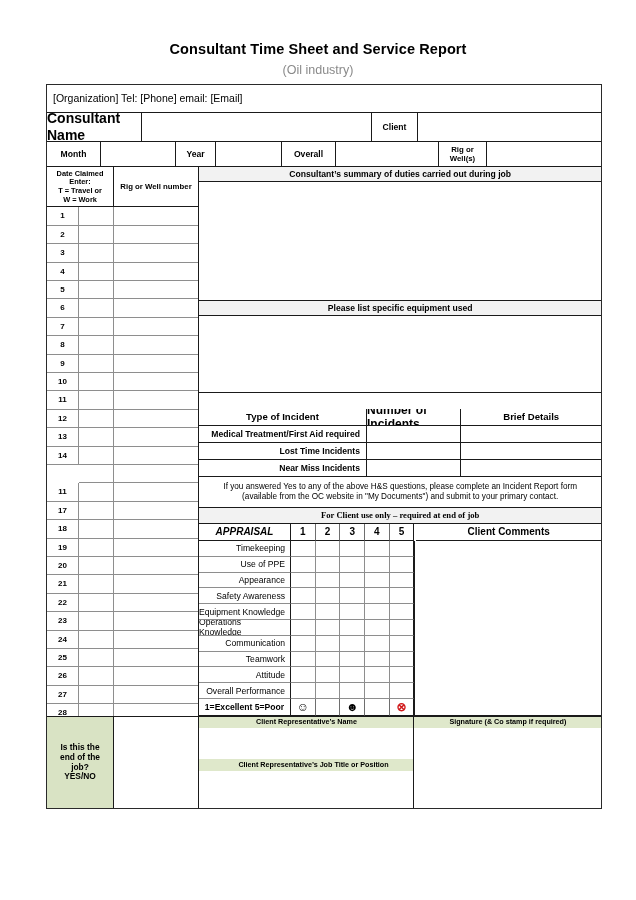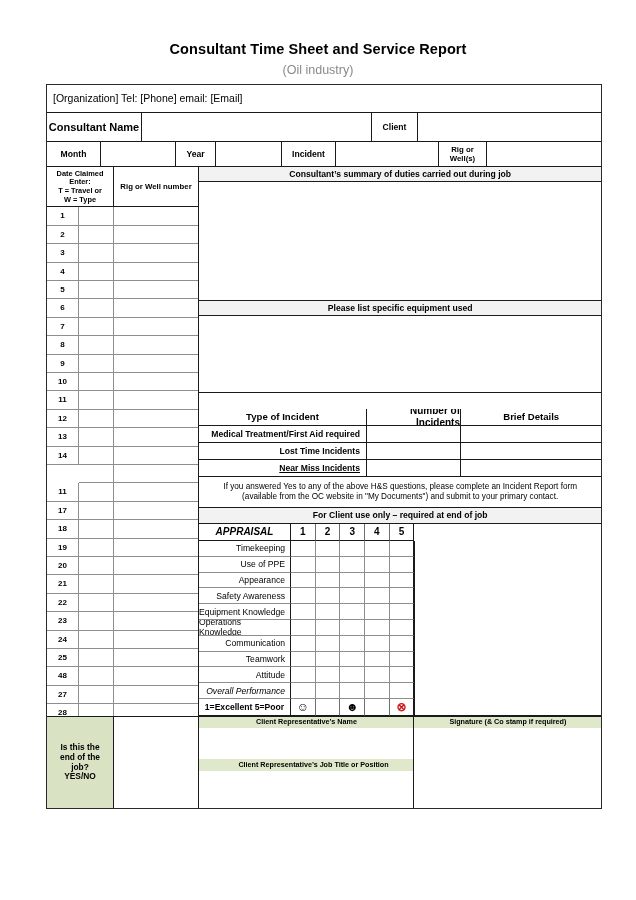--- a/index.html
+++ b/index.html
@@ -103,42 +103,42 @@
 
 <div id="page">
 
   <div class="doc-title">Consultant Time Sheet and Service Report</div>
   <div class="doc-subtitle">(Oil industry)</div>
 
   <div id="frame">
 
     <div class="cell left normal b-b" style="left:0;top:0;width:554.4px;height:28px;font-size:10.5px;">[Organization]     Tel: [Phone]     email: [Email]</div>
 
-    <div class="cell b-b b-r" style="left:0;top:28px;width:95px;height:29px;font-size:11px;">Consultant Name</div>
+    <div class="cell b-b b-r" style="left:0;top:28px;width:95px;height:29px;font-size:14px;">Consultant Name</div>
     <div class="cell b-b b-r" style="left:95px;top:28px;width:230px;height:29px;"></div>
     <div class="cell b-b b-r" style="left:325px;top:28px;width:46px;height:29px;font-size:8.6px;">Client</div>
     <div class="cell b-b" style="left:371px;top:28px;width:183.4px;height:29px;"></div>
 
     <div class="cell b-b b-r" style="left:0;top:57px;width:54px;height:25px;font-size:8.6px;">Month</div>
     <div class="cell b-b b-r" style="left:54px;top:57px;width:75px;height:25px;"></div>
     <div class="cell b-b b-r" style="left:129px;top:57px;width:40px;height:25px;font-size:8.6px;">Year</div>
     <div class="cell b-b b-r" style="left:169px;top:57px;width:66px;height:25px;"></div>
-    <div class="cell b-b b-r" style="left:235px;top:57px;width:54px;height:25px;font-size:8.6px;">Incident</div>
+    <div class="cell b-b b-r" style="left:235px;top:57px;width:54px;height:25px;font-size:8.6px;">Overall</div>
     <div class="cell b-b b-r" style="left:289px;top:57px;width:103px;height:25px;"></div>
     <div class="cell b-b b-r stack wrap" style="left:392px;top:57px;width:48px;height:25px;font-size:7.8px;">
       <span>Rig or</span>
       <span>Well(s)</span>
     </div>
     <div class="cell b-b" style="left:440px;top:57px;width:114.4px;height:25px;"></div>
 
     <div class="cell b-r stack wrap" style="left:0;top:82px;width:67px;height:40px;font-size:7.4px;">
       <span>Date Claimed</span>
       <span>Enter:</span>
       <span>T = Travel or</span>
-      <span>W = Type</span>
+      <span>W = Work</span>
     </div>
     <div class="cell b-r wrap" style="left:67px;top:82px;width:85px;height:40px;font-size:7.8px;">Rig or Well number</div>
     <div class="cell" style="left:0;top:121px;width:152px;height:1.4px;background:#1a1a1a;padding:0;"></div>
 
     <div id="day-rows">
         <div class="cell num-col" style="left:0;top:122.4px;width:32px;height:18.4px;border-bottom:0.9px solid #8e8e8e;border-right:0.9px solid #8e8e8e;">1</div>
         <div class="cell" style="left:32px;top:122.4px;width:35px;height:18.4px;border-bottom:0.9px solid #8e8e8e;border-right:0.9px solid #8e8e8e;"></div>
         <div class="cell" style="left:67px;top:122.4px;width:85px;height:18.4px;border-bottom:0.9px solid #8e8e8e;"></div>
         <div class="cell num-col" style="left:0;top:140.8px;width:32px;height:18.4px;border-bottom:0.9px solid #8e8e8e;border-right:0.9px solid #8e8e8e;">2</div>
         <div class="cell" style="left:32px;top:140.8px;width:35px;height:18.4px;border-bottom:0.9px solid #8e8e8e;border-right:0.9px solid #8e8e8e;"></div>
@@ -205,21 +205,21 @@
         <div class="cell" style="left:67px;top:508.79999999999995px;width:85px;height:18.4px;border-bottom:0.9px solid #8e8e8e;"></div>
         <div class="cell num-col" style="left:0;top:527.1999999999999px;width:32px;height:18.4px;border-bottom:0.9px solid #8e8e8e;border-right:0.9px solid #8e8e8e;">23</div>
         <div class="cell" style="left:32px;top:527.1999999999999px;width:35px;height:18.4px;border-bottom:0.9px solid #8e8e8e;border-right:0.9px solid #8e8e8e;"></div>
         <div class="cell" style="left:67px;top:527.1999999999999px;width:85px;height:18.4px;border-bottom:0.9px solid #8e8e8e;"></div>
         <div class="cell num-col" style="left:0;top:545.6px;width:32px;height:18.4px;border-bottom:0.9px solid #8e8e8e;border-right:0.9px solid #8e8e8e;">24</div>
         <div class="cell" style="left:32px;top:545.6px;width:35px;height:18.4px;border-bottom:0.9px solid #8e8e8e;border-right:0.9px solid #8e8e8e;"></div>
         <div class="cell" style="left:67px;top:545.6px;width:85px;height:18.4px;border-bottom:0.9px solid #8e8e8e;"></div>
         <div class="cell num-col" style="left:0;top:564px;width:32px;height:18.4px;border-bottom:0.9px solid #8e8e8e;border-right:0.9px solid #8e8e8e;">25</div>
         <div class="cell" style="left:32px;top:564px;width:35px;height:18.4px;border-bottom:0.9px solid #8e8e8e;border-right:0.9px solid #8e8e8e;"></div>
         <div class="cell" style="left:67px;top:564px;width:85px;height:18.4px;border-bottom:0.9px solid #8e8e8e;"></div>
-        <div class="cell num-col" style="left:0;top:582.4px;width:32px;height:18.4px;border-bottom:0.9px solid #8e8e8e;border-right:0.9px solid #8e8e8e;">48</div>
+        <div class="cell num-col" style="left:0;top:582.4px;width:32px;height:18.4px;border-bottom:0.9px solid #8e8e8e;border-right:0.9px solid #8e8e8e;">26</div>
         <div class="cell" style="left:32px;top:582.4px;width:35px;height:18.4px;border-bottom:0.9px solid #8e8e8e;border-right:0.9px solid #8e8e8e;"></div>
         <div class="cell" style="left:67px;top:582.4px;width:85px;height:18.4px;border-bottom:0.9px solid #8e8e8e;"></div>
         <div class="cell num-col" style="left:0;top:600.8px;width:32px;height:18.4px;border-bottom:0.9px solid #8e8e8e;border-right:0.9px solid #8e8e8e;">27</div>
         <div class="cell" style="left:32px;top:600.8px;width:35px;height:18.4px;border-bottom:0.9px solid #8e8e8e;border-right:0.9px solid #8e8e8e;"></div>
         <div class="cell" style="left:67px;top:600.8px;width:85px;height:18.4px;border-bottom:0.9px solid #8e8e8e;"></div>
         <div class="cell num-col" style="left:0;top:619.1999999999999px;width:32px;height:18.4px;border-bottom:0.9px solid #8e8e8e;border-right:0.9px solid #8e8e8e;">28</div>
         <div class="cell" style="left:32px;top:619.1999999999999px;width:35px;height:18.4px;border-bottom:0.9px solid #8e8e8e;border-right:0.9px solid #8e8e8e;"></div>
         <div class="cell" style="left:67px;top:619.1999999999999px;width:85px;height:18.4px;border-bottom:0.9px solid #8e8e8e;"></div>
         <div class="cell num-col" style="left:0;top:637.5999999999999px;width:32px;height:18.4px;border-bottom:0.9px solid #8e8e8e;border-right:0.9px solid #8e8e8e;">29</div>
         <div class="cell" style="left:32px;top:637.5999999999999px;width:35px;height:18.4px;border-bottom:0.9px solid #8e8e8e;border-right:0.9px solid #8e8e8e;"></div>
@@ -235,50 +235,51 @@
     <div class="cell" style="left:150.6px;top:82px;width:1.6px;height:611px;background:#1a1a1a;padding:0;"></div>
 
     <div class="cell shade sec-title b-b" style="left:152px;top:82px;width:402.4px;height:15px;">Consultant’s summary of duties carried out during job</div>
     <div class="cell" style="left:152px;top:97px;width:402.4px;height:119px;border-bottom:1.6px solid #1a1a1a;"></div>
 
     <div class="cell shade sec-title b-b" style="left:152px;top:216px;width:402.4px;height:15px;">Please list specific equipment used</div>
     <div class="cell" style="left:152px;top:231px;width:402.4px;height:77px;border-bottom:1.6px solid #1a1a1a;"></div>
 
 
     <div class="cell b-b b-r hdr-big" style="left:152px;top:324px;width:168px;height:17px;">Type of Incident</div>
-    <div class="cell b-b b-r" style="left:320px;top:324px;width:94px;height:17px;font-size:10px;text-align:right;">Number of Incidents</div>
+    <div class="cell b-b b-r" style="left:320px;top:324px;width:94px;height:17px;font-size:12px;">Number of Incidents</div>
     <div class="cell b-b hdr-big" style="left:414px;top:324px;width:140.4px;height:17px;">Brief Details</div>
 
     <div id="incident-rows">
         <div class="cell right b-b b-r" style="left:152px;top:341px;width:168px;height:17px;font-size:8.6px;">Medical Treatment/First Aid required</div>
         <div class="cell b-b b-r" style="left:320px;top:341px;width:94px;height:17px;"></div>
         <div class="cell b-b" style="left:414px;top:341px;width:140.4px;height:17px;"></div>
         <div class="cell right b-b b-r" style="left:152px;top:358px;width:168px;height:17px;font-size:8.6px;">Lost Time Incidents</div>
         <div class="cell b-b b-r" style="left:320px;top:358px;width:94px;height:17px;"></div>
         <div class="cell b-b" style="left:414px;top:358px;width:140.4px;height:17px;"></div>
-        <div class="cell right b-b b-r" style="left:152px;top:375px;width:168px;height:17px;font-size:8.6px;text-decoration:underline;">Near Miss Incidents</div>
+        <div class="cell right b-b b-r" style="left:152px;top:375px;width:168px;height:17px;font-size:8.6px;">Near Miss Incidents</div>
         <div class="cell b-b b-r" style="left:320px;top:375px;width:94px;height:17px;"></div>
         <div class="cell b-b" style="left:414px;top:375px;width:140.4px;height:17px;"></div>
       </div>
 
     <div class="cell wrap normal stack b-b" style="left:152px;top:392px;width:402.4px;height:31px;font-size:8.2px;padding:0 6px;">
       <span>If you answered Yes to any of the above H&amp;S questions, please complete an Incident Report form</span>
       <span>(available from the OC website in "My Documents") and submit to your primary contact.</span>
     </div>
 
-    <div class="cell shade sec-title b-b" style="left:152px;top:423px;width:402.4px;height:16px;">For Client use only – required at end of job</div>
+    <div class="cell shade sec-title b-b" style="left:152px;top:423px;width:402.4px;height:16px;font-family:Liberation Serif, serif;">For Client use only – required at end of job</div>
 
     <div class="cell b-b b-r rate-hdr" style="left:152px;top:439px;width:92px;height:17px;font-style:italic;">APPRAISAL</div>
     <div id="rating-headers">
         <div class="cell b-b rate-hdr" style="left:244px;top:439px;width:24.68px;height:17px;border-right:0.9px solid #6e6e6e;">1</div>
         <div class="cell b-b rate-hdr" style="left:268.68px;top:439px;width:24.68px;height:17px;border-right:0.9px solid #6e6e6e;">2</div>
         <div class="cell b-b rate-hdr" style="left:293.36px;top:439px;width:24.68px;height:17px;border-right:0.9px solid #6e6e6e;">3</div>
         <div class="cell b-b rate-hdr" style="left:318.03999999999996px;top:439px;width:24.68px;height:17px;border-right:0.9px solid #6e6e6e;">4</div>
         <div class="cell b-b rate-hdr" style="left:342.72px;top:439px;width:24.68px;height:17px;border-right:1.6px solid #1a1a1a;">5</div>
       </div>
+    <div class="cell b-b rate-hdr" style="left:369px;top:439px;width:185.4px;height:17px;">Client Comments</div>
 
     <div id="appraisal-rows">
         <div class="cell appraisal-label b-r" style="left:152px;top:456px;width:92px;height:15.8px;border-bottom:0.9px solid #8e8e8e;">Timekeeping</div>
         <div class="cell" style="left:244px;top:456px;width:24.68px;height:15.8px;border-bottom:0.9px solid #8e8e8e;border-right:0.9px solid #8e8e8e;"></div>
         <div class="cell" style="left:268.68px;top:456px;width:24.68px;height:15.8px;border-bottom:0.9px solid #8e8e8e;border-right:0.9px solid #8e8e8e;"></div>
         <div class="cell" style="left:293.36px;top:456px;width:24.68px;height:15.8px;border-bottom:0.9px solid #8e8e8e;border-right:0.9px solid #8e8e8e;"></div>
         <div class="cell" style="left:318.03999999999996px;top:456px;width:24.68px;height:15.8px;border-bottom:0.9px solid #8e8e8e;border-right:0.9px solid #8e8e8e;"></div>
         <div class="cell" style="left:342.72px;top:456px;width:24.68px;height:15.8px;border-bottom:0.9px solid #8e8e8e;border-right:1.6px solid #1a1a1a;"></div>
         <div class="cell appraisal-label b-r" style="left:152px;top:471.8px;width:92px;height:15.8px;border-bottom:0.9px solid #8e8e8e;">Use of PPE</div>
         <div class="cell" style="left:244px;top:471.8px;width:24.68px;height:15.8px;border-bottom:0.9px solid #8e8e8e;border-right:0.9px solid #8e8e8e;"></div>
@@ -321,21 +322,21 @@
         <div class="cell" style="left:268.68px;top:566.6px;width:24.68px;height:15.8px;border-bottom:0.9px solid #8e8e8e;border-right:0.9px solid #8e8e8e;"></div>
         <div class="cell" style="left:293.36px;top:566.6px;width:24.68px;height:15.8px;border-bottom:0.9px solid #8e8e8e;border-right:0.9px solid #8e8e8e;"></div>
         <div class="cell" style="left:318.03999999999996px;top:566.6px;width:24.68px;height:15.8px;border-bottom:0.9px solid #8e8e8e;border-right:0.9px solid #8e8e8e;"></div>
         <div class="cell" style="left:342.72px;top:566.6px;width:24.68px;height:15.8px;border-bottom:0.9px solid #8e8e8e;border-right:1.6px solid #1a1a1a;"></div>
         <div class="cell appraisal-label b-r" style="left:152px;top:582.4px;width:92px;height:15.8px;border-bottom:0.9px solid #8e8e8e;">Attitude</div>
         <div class="cell" style="left:244px;top:582.4px;width:24.68px;height:15.8px;border-bottom:0.9px solid #8e8e8e;border-right:0.9px solid #8e8e8e;"></div>
         <div class="cell" style="left:268.68px;top:582.4px;width:24.68px;height:15.8px;border-bottom:0.9px solid #8e8e8e;border-right:0.9px solid #8e8e8e;"></div>
         <div class="cell" style="left:293.36px;top:582.4px;width:24.68px;height:15.8px;border-bottom:0.9px solid #8e8e8e;border-right:0.9px solid #8e8e8e;"></div>
         <div class="cell" style="left:318.03999999999996px;top:582.4px;width:24.68px;height:15.8px;border-bottom:0.9px solid #8e8e8e;border-right:0.9px solid #8e8e8e;"></div>
         <div class="cell" style="left:342.72px;top:582.4px;width:24.68px;height:15.8px;border-bottom:0.9px solid #8e8e8e;border-right:1.6px solid #1a1a1a;"></div>
-        <div class="cell appraisal-label b-r" style="left:152px;top:598.2px;width:92px;height:15.8px;border-bottom:0.9px solid #8e8e8e;font-style:italic;">Overall Performance</div>
+        <div class="cell appraisal-label b-r" style="left:152px;top:598.2px;width:92px;height:15.8px;border-bottom:0.9px solid #8e8e8e;">Overall Performance</div>
         <div class="cell" style="left:244px;top:598.2px;width:24.68px;height:15.8px;border-bottom:0.9px solid #8e8e8e;border-right:0.9px solid #8e8e8e;"></div>
         <div class="cell" style="left:268.68px;top:598.2px;width:24.68px;height:15.8px;border-bottom:0.9px solid #8e8e8e;border-right:0.9px solid #8e8e8e;"></div>
         <div class="cell" style="left:293.36px;top:598.2px;width:24.68px;height:15.8px;border-bottom:0.9px solid #8e8e8e;border-right:0.9px solid #8e8e8e;"></div>
         <div class="cell" style="left:318.03999999999996px;top:598.2px;width:24.68px;height:15.8px;border-bottom:0.9px solid #8e8e8e;border-right:0.9px solid #8e8e8e;"></div>
         <div class="cell" style="left:342.72px;top:598.2px;width:24.68px;height:15.8px;border-bottom:0.9px solid #8e8e8e;border-right:1.6px solid #1a1a1a;"></div>
       </div>
 
     <div class="cell b-l b-b" style="left:367.4px;top:456px;width:187px;height:175px;"></div>
 
     <div class="cell b-b b-r" style="left:152px;top:614px;width:92px;height:17px;font-size:8.6px;font-weight:bold;">1=Excellent  5=Poor</div>

